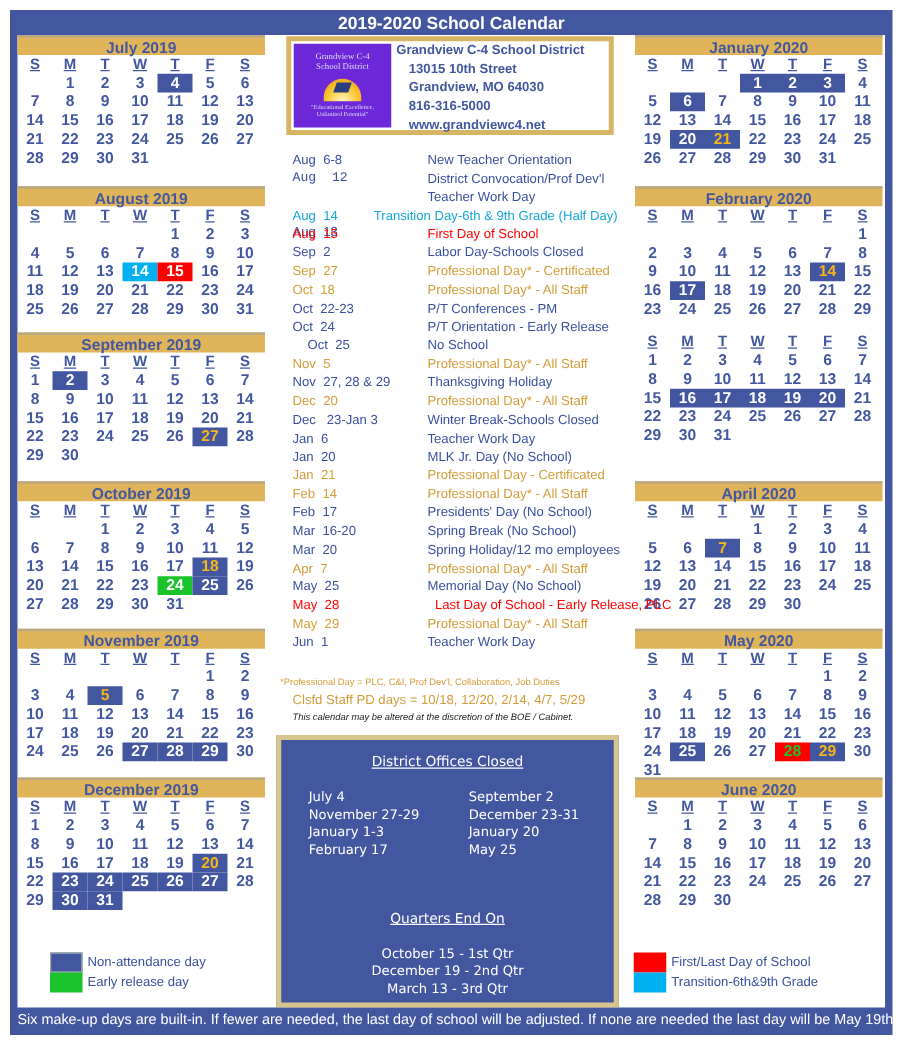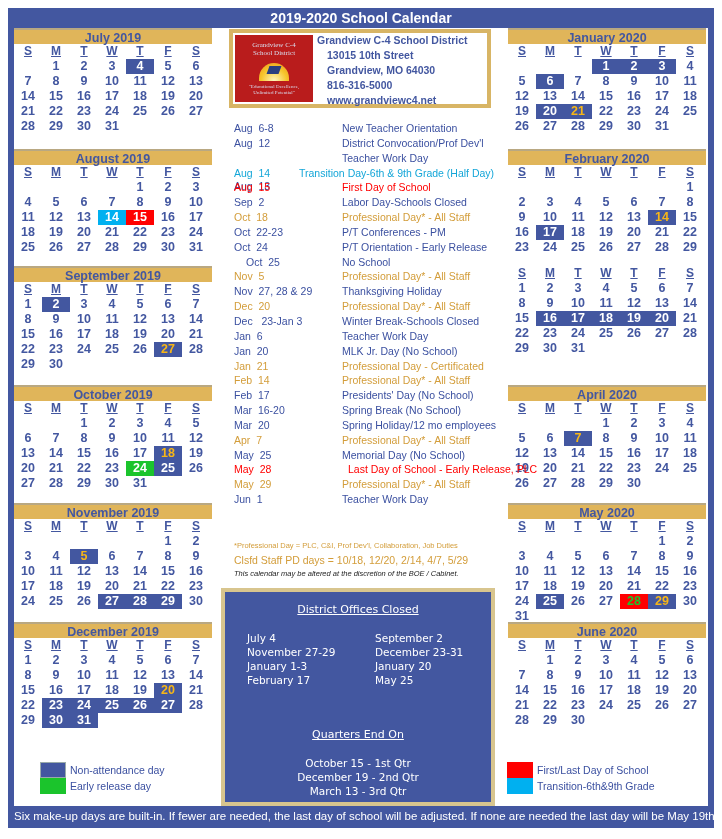--- a/index.html
+++ b/index.html
@@ -15,40 +15,40 @@
   .month .dow { text-align: center; color: #4357a0; font-weight: bold; font-size: 12px; text-decoration: underline; height: 15px; line-height: 15px; }
   .month .d { text-align: center; color: #4357a0; font-weight: bold; font-size: 12.5px; height: 15px; line-height: 15px; }
   .d.na { background: #4357a0; color: #fff; }
   .d.na.gold { color: #f7b617; }
   .d.early { background: #1bc42c; color: #fff; }
   .d.first { background: #ff0000; color: #fff; }
   .d.first.green { color: #1bc42c; }
   .d.trans { background: #00b0f0; color: #fff; }
 
   .infobox { position: absolute; left: 229px; top: 29px; width: 262px; height: 79px; border: 4px solid #d8b565; background: #fff; }
-  .logo { position: absolute; left: 2px; top: 2px; width: 78px; height: 67px; background: #b91c1c; overflow: hidden; }
+  .logo { position: absolute; left: 2px; top: 2px; width: 78px; height: 67px; background: #6d28d9; overflow: hidden; }
   .logo .lt { color: #d9dff0; font-family: "Liberation Serif", serif; font-size: 7px; text-align: center; margin-top: 6px; line-height: 8px; }
   .logo .sun { position: absolute; left: 24px; top: 28px; width: 30px; height: 18px; border-radius: 30px 30px 0 0; background: radial-gradient(circle at 50% 100%, #fff7c0 0%, #f7c52b 55%, #e98d1a 100%); }
   .logo .cap { position: absolute; left: 33px; top: 31px; width: 12px; height: 8px; background: #2a3f80; transform: skewX(-20deg); }
   .logo .motto { position: absolute; bottom: 6px; width: 100%; text-align: center; color: #d9dff0; font-family: "Liberation Serif", serif; font-size: 5px; line-height: 6px; }
   .addr { position: absolute; left: 84px; top: 0px; color: #4357a0; font-weight: bold; font-size: 10.5px; }
   .addr div { height: 15px; line-height: 14px; }
   .addr .name { margin-left: 0; }
   .addr .ln { margin-left: 10px; }
 
   .events { position: absolute; left: 234px; top: 121px; width: 272px; }
   .ev { position: relative; height: 14.85px; font-size: 10.5px; line-height: 14px; white-space: nowrap; }
   .ev .dt { position: absolute; left: 0; }
   .ev .ds { position: absolute; left: 108px; }
   .ev.blue { color: #3b50a0; }
   .ev.gold { color: #d39d3a; }
   .ev.red { color: #ff0000; }
   .ev.cyan { color: #14a6d8; }
 
-  .note1 { position: absolute; left: 234px; top: 541px; color: #d39d3a; font-size: 7.5px; }
+  .note1 { position: absolute; left: 224px; top: 541px; color: #d39d3a; font-size: 7.5px; }
   .note2 { position: absolute; left: 234px; top: 554px; color: #d39d3a; font-size: 10.5px; }
   .note3 { position: absolute; left: 234px; top: 569px; color: #222; font-size: 7.5px; font-style: italic; }
 
   .bluebox { position: absolute; left: 221px; top: 588px; width: 274px; height: 218px; background: #4357a0; border: 4px solid #d8c58e; color: #fff; font-family: "DejaVu Sans", sans-serif; }
   .bluebox .h { position: absolute; width: 100%; text-align: center; font-size: 11px; text-decoration: underline; }
   .bluebox .col { position: absolute; font-size: 10.5px; line-height: 14px; }
   .bluebox .q { position: absolute; width: 100%; text-align: center; font-size: 10.5px; line-height: 14px; }
 
   .legend { position: absolute; font-size: 10.5px; color: #3b50a0; height: 16px; line-height: 16px; }
   .legend .sw { position: absolute; left: 0; top: 0; width: 26px; height: 16px; }
@@ -617,38 +617,42 @@
     <div class="ln">www.grandviewc4.net</div>
   </div>
 </div>
 
 <div class="events" id="events">
     <div class="ev blue">
       <span class="dt" style="white-space: pre;">Aug  6-8</span>
       <span class="ds">New Teacher Orientation</span>
     </div>
     <div class="ev blue">
-      <span class="dt" style="white-space: pre;">Aug  12</span>
+      <span class="dt" style="white-space: pre; font-family: Liberation Mono, monospace;">Aug  12</span>
       <span class="ds">District Convocation/Prof Dev'l</span>
     </div>
     <div class="ev blue">
       <span class="dt" style="white-space: pre; margin-top: 28px;">Aug  13</span>
       <span class="ds">Teacher Work Day</span>
     </div>
     <div class="ev cyan">
       <span class="dt" style="white-space: pre;">Aug  14</span>
       <span class="ds" style="left: 65px;">Transition Day-6th &amp; 9th Grade (Half Day)</span>
     </div>
     <div class="ev red">
       <span class="dt" style="white-space: pre;">Aug  15</span>
       <span class="ds">First Day of School</span>
     </div>
     <div class="ev blue">
       <span class="dt" style="white-space: pre;">Sep  2</span>
       <span class="ds">Labor Day-Schools Closed</span>
+    </div>
+    <div class="ev gold">
+      <span class="dt" style="white-space: pre;">Sep  27</span>
+      <span class="ds">Professional Day* - Certificated</span>
     </div>
     <div class="ev gold">
       <span class="dt" style="white-space: pre;">Oct  18</span>
       <span class="ds">Professional Day* - All Staff</span>
     </div>
     <div class="ev blue">
       <span class="dt" style="white-space: pre;">Oct  22-23</span>
       <span class="ds">P/T Conferences - PM</span>
     </div>
     <div class="ev blue">

